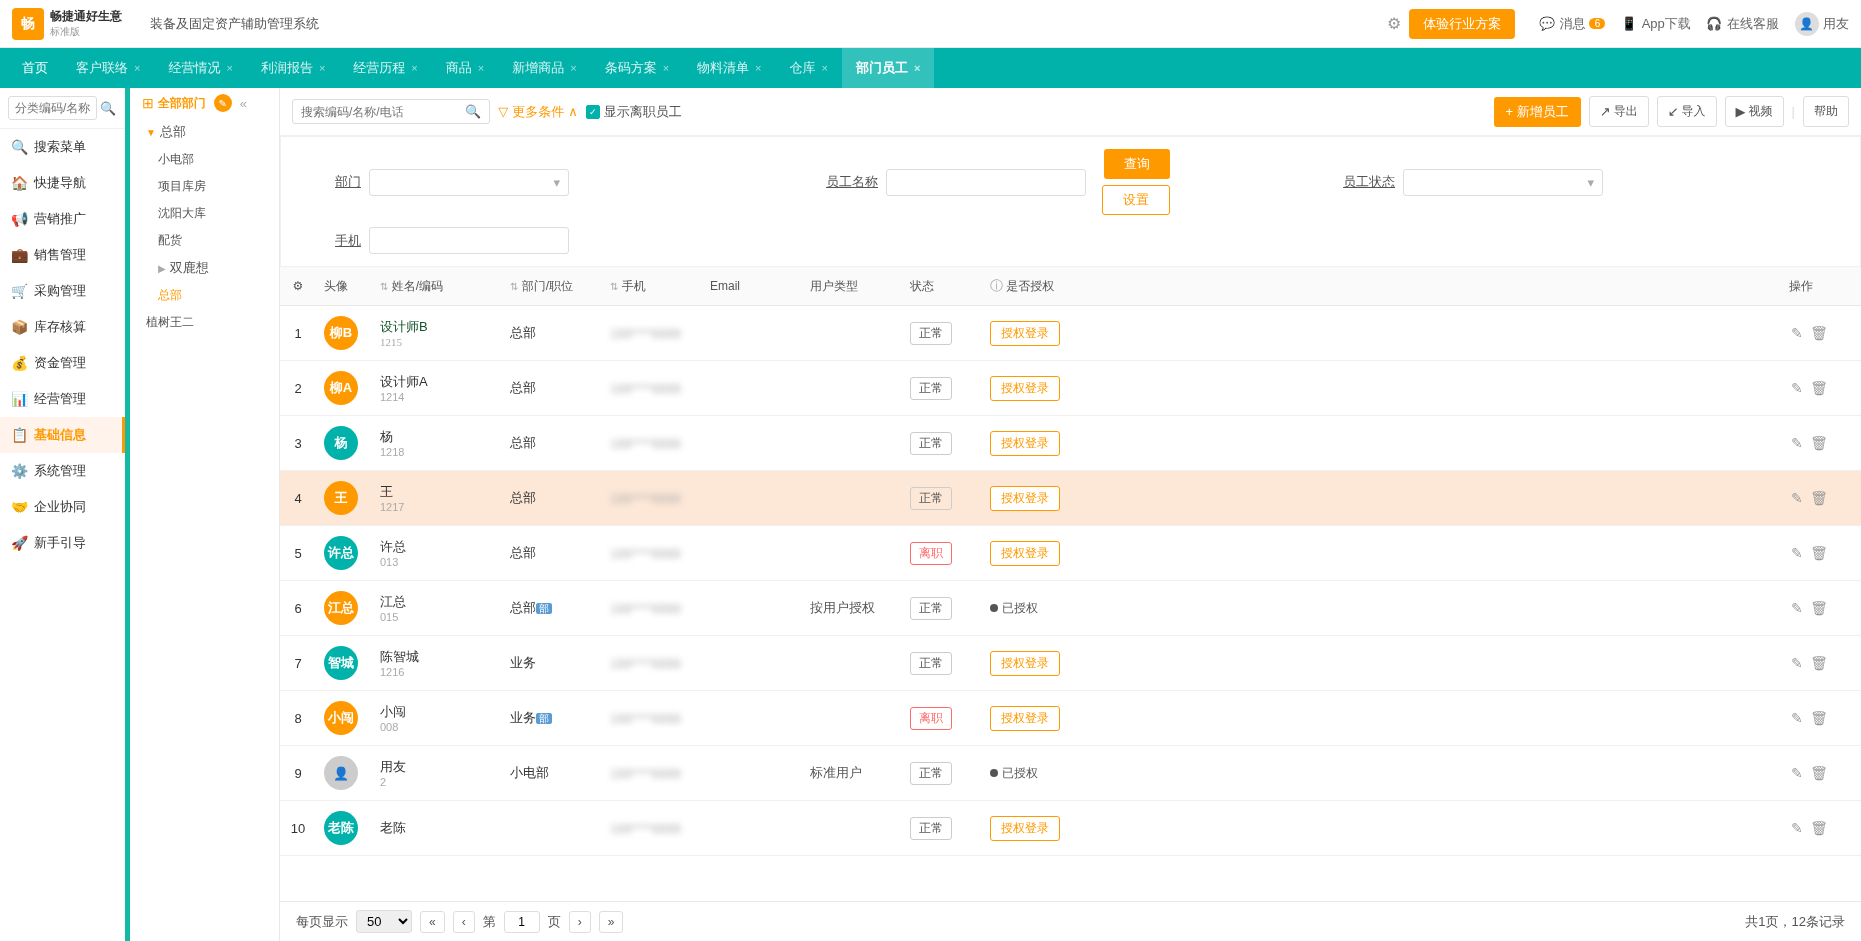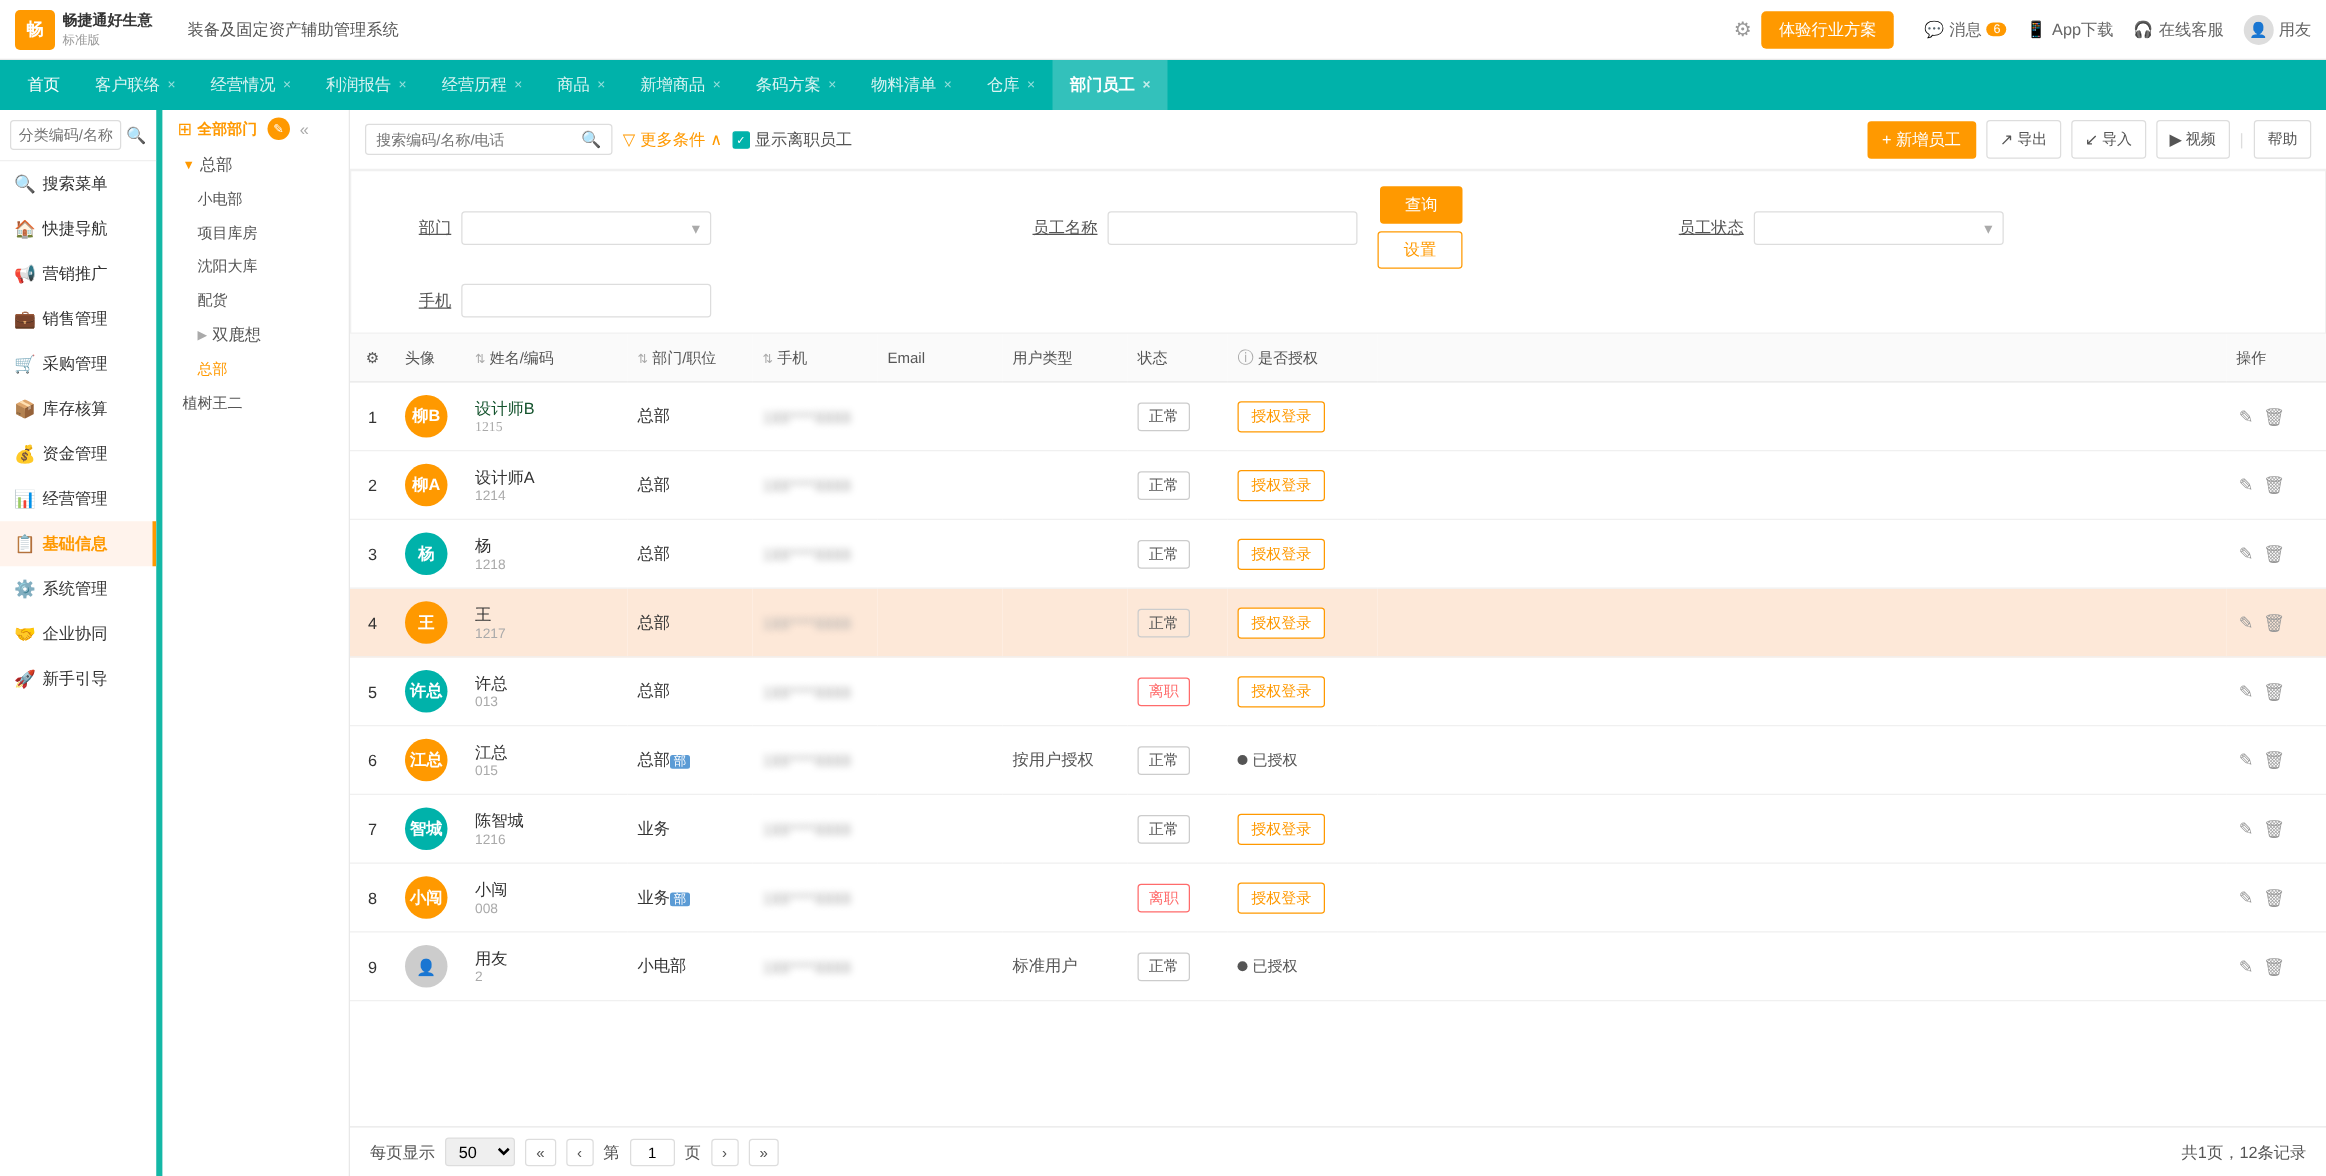--- a/index.html
+++ b/index.html
@@ -489,20 +489,45 @@
     </td>
     <td>
                   <span class="authorized"><span class="auth-dot"></span>已授权</span>
                 </td>
     <td></td>
     <td>
       <span class="op-btn" title="编辑">✎</span>
       <span class="op-btn" title="删除">🗑</span>
     </td>
   </tr>
+              <tr>
+    <td class="center">10</td>
+    <td>
+      <div class="avatar" style="background:#00b2aa;">老陈</div>
+    </td>
+    <td>
+      <div style="font-size:13px;color:#333;">老陈</div>
+      <div style="font-size:11px;color:#aaa;"></div>
+    </td>
+    <td></td>
+    <td>
+      <span class="blurred">188****8888</span>
+    </td>
+    <td></td>
+    <td style="color:#555;"></td>
+    <td>
+      <span class="status-badge status-normal">正常</span>
+    </td>
+    <td><button class="auth-btn">授权登录</button></td>
+    <td></td>
+    <td>
+      <span class="op-btn" title="编辑">✎</span>
+      <span class="op-btn" title="删除">🗑</span>
+    </td>
+  </tr>
             </tbody>
         </table>
       </div>
 
       <div class="table-footer">
         <span>每页显示</span>
         <select style="border:1px solid #ddd;border-radius:3px;padding:2px 6px;">
           <option>50</option>
           <option>100</option>
         </select>

